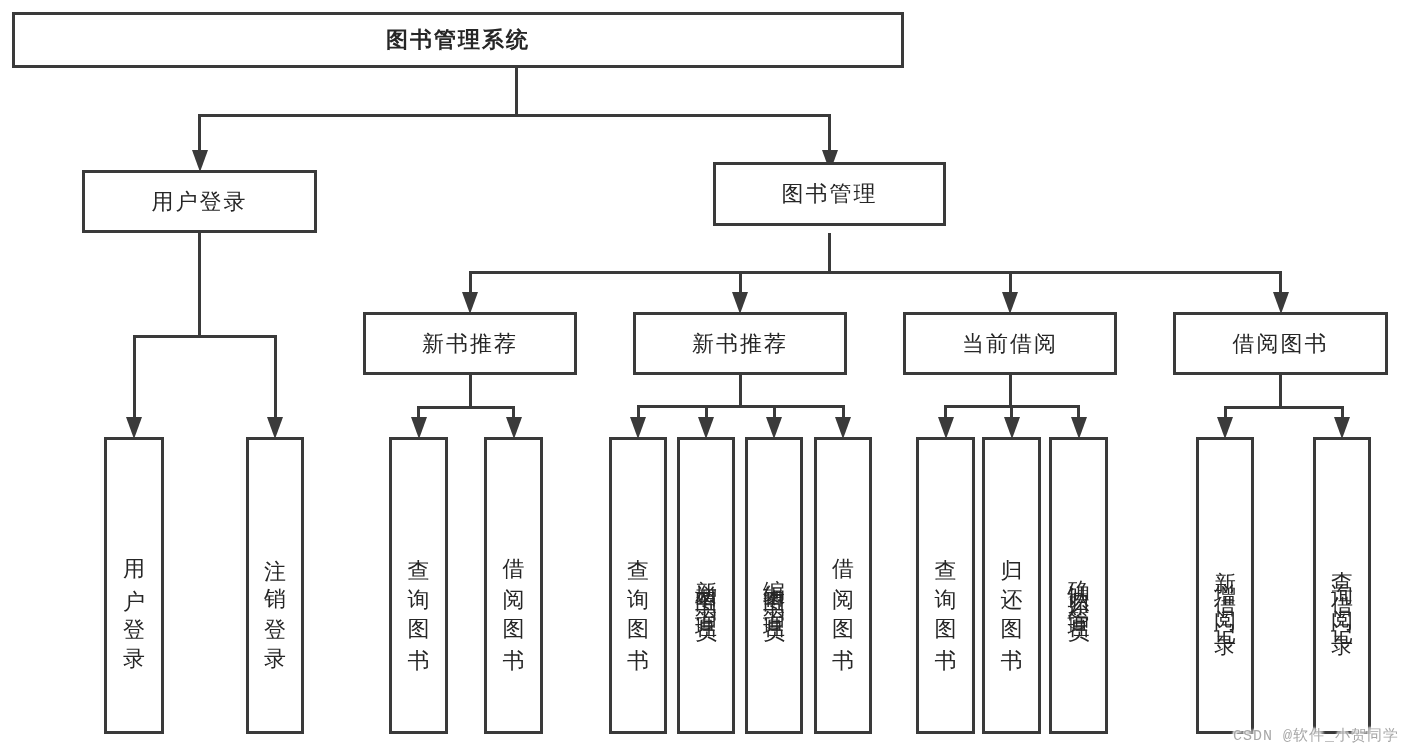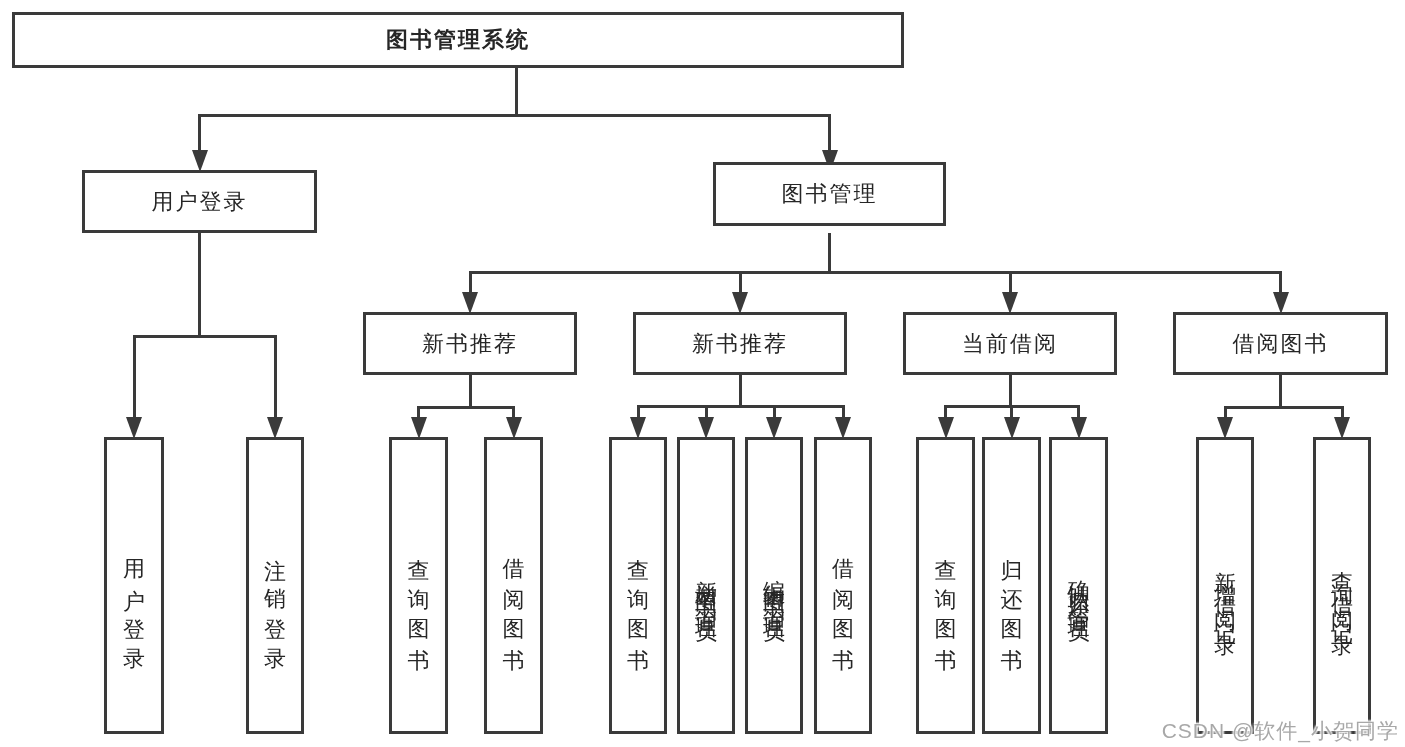--- a/index.html
+++ b/index.html
@@ -42,26 +42,27 @@
   .arrow{
     position:absolute;
     width:0;height:0;
     border-left:8px solid transparent;
     border-right:8px solid transparent;
     border-top:22px solid var(--line,#3a3a3a);
   }
   .watermark{
     position:absolute;
     right:6px;bottom:2px;
-    font-size:21px;
+    font-size:15px;
     letter-spacing:1px;
     color:var(--wm,#a8a8a8);
     text-shadow:1px 1px 2px #ffffff,-1px -1px 2px #ffffff,1px -1px 2px #ffffff,-1px 1px 2px #ffffff;
     z-index:5;
     white-space:nowrap;
+    font-family:Liberation Mono, monospace;
   }
 </style>
 </head>
 <body>
 
 <div id="canvas">
   <div id="edges">
       <div class="line" style="left: 514.5px; top: 68px; width: 3px; height: 49px;"></div>
       <div class="line" style="left: 198px; top: 114px; width: 633px; height: 3px;"></div>
       <div class="line" style="left: 198px; top: 114px; width: 3px; height: 40px;"></div>

